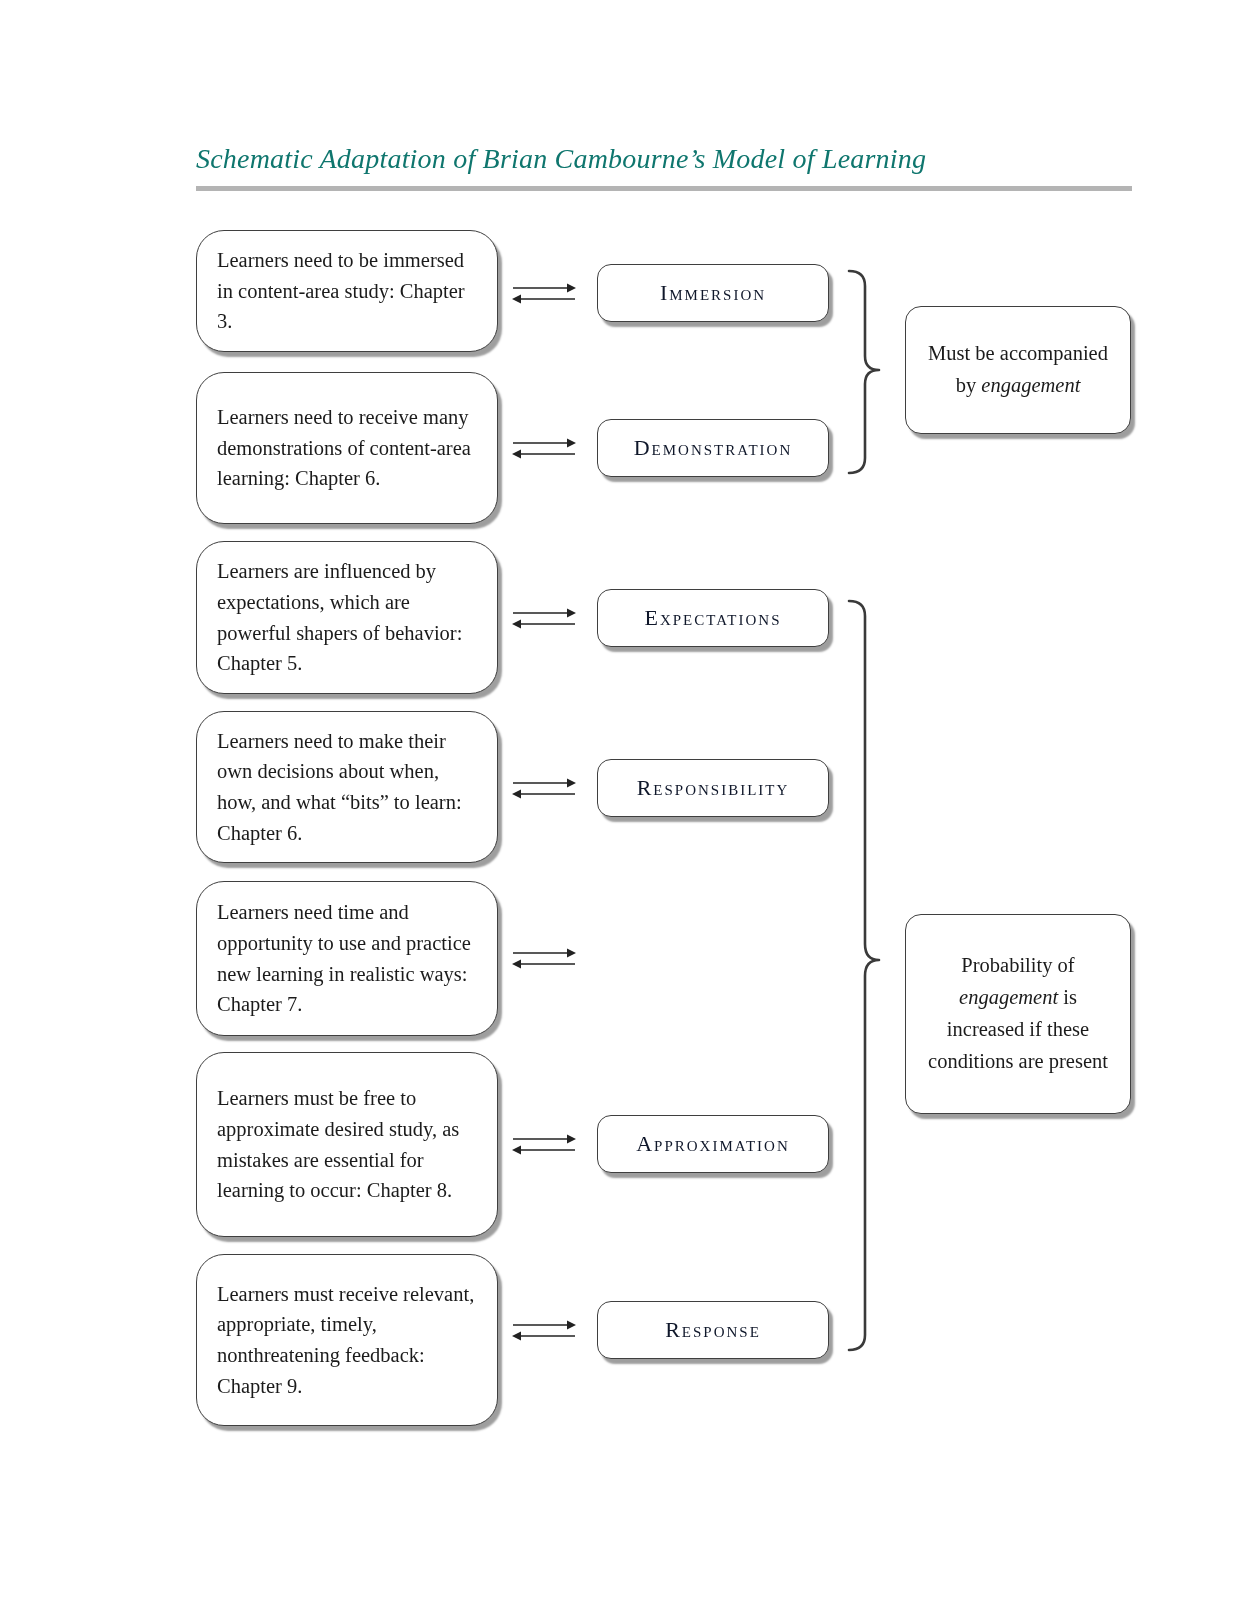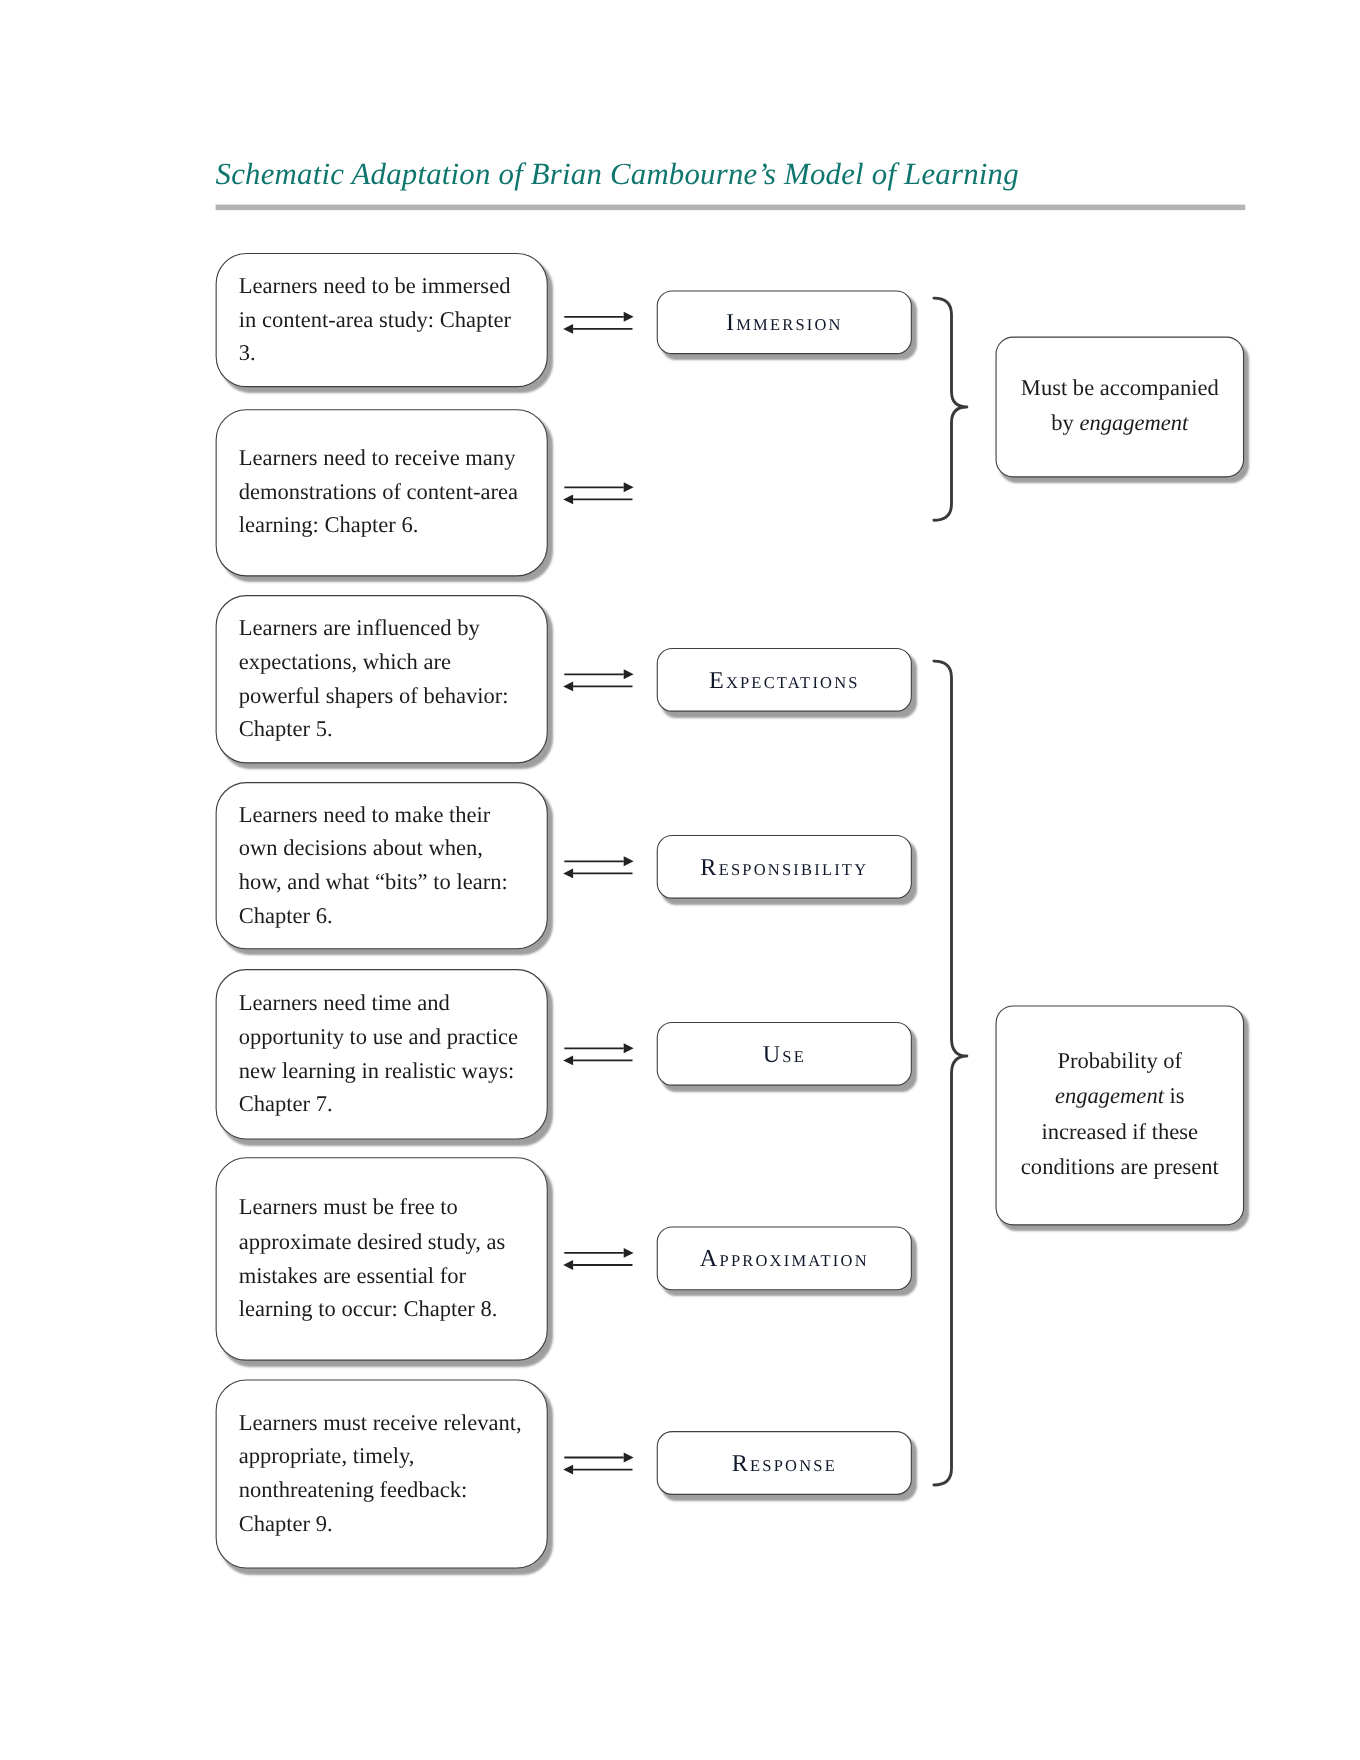--- a/index.html
+++ b/index.html
@@ -132,20 +132,23 @@
 
   <div class="desc-box" style="top:372px;height:152px;">
     <p>Learners need to receive many demonstrations of content-area learning: Chapter 6.</p>
   </div>
   <svg class="arrows" style="top:435px;" viewBox="0 0 66 26">
     <line class="arrow-line" x1="2" y1="8" x2="56" y2="8"></line>
     <polygon class="arrow-head" points="56,3.5 65,8 56,12.5"></polygon>
     <line class="arrow-line" x1="10" y1="19" x2="64" y2="19"></line>
     <polygon class="arrow-head" points="10,14.5 1,19 10,23.5"></polygon>
   </svg>
+  <div class="label-box" style="top:419px;">
+    <span>Demonstration</span>
+  </div>
 
   <div class="desc-box" style="top:541px;height:153px;">
     <p>Learners are influenced by expectations, which are powerful shapers of behavior: Chapter 5.</p>
   </div>
   <svg class="arrows" style="top:605px;" viewBox="0 0 66 26">
     <line class="arrow-line" x1="2" y1="8" x2="56" y2="8"></line>
     <polygon class="arrow-head" points="56,3.5 65,8 56,12.5"></polygon>
     <line class="arrow-line" x1="10" y1="19" x2="64" y2="19"></line>
     <polygon class="arrow-head" points="10,14.5 1,19 10,23.5"></polygon>
   </svg>
@@ -168,23 +171,20 @@
 
   <div class="desc-box" style="top:881px;height:155px;">
     <p>Learners need time and opportunity to use and practice new learning in realistic ways: Chapter 7.</p>
   </div>
   <svg class="arrows" style="top:945px;" viewBox="0 0 66 26">
     <line class="arrow-line" x1="2" y1="8" x2="56" y2="8"></line>
     <polygon class="arrow-head" points="56,3.5 65,8 56,12.5"></polygon>
     <line class="arrow-line" x1="10" y1="19" x2="64" y2="19"></line>
     <polygon class="arrow-head" points="10,14.5 1,19 10,23.5"></polygon>
   </svg>
-  <div class="label-box" style="top:929px;">
-    <span>Use</span>
-  </div>
 
   <div class="desc-box" style="top:1052px;height:185px;">
     <p>Learners must be free to approximate desired study, as mistakes are essential for learning to occur: Chapter 8.</p>
   </div>
   <svg class="arrows" style="top:1131px;" viewBox="0 0 66 26">
     <line class="arrow-line" x1="2" y1="8" x2="56" y2="8"></line>
     <polygon class="arrow-head" points="56,3.5 65,8 56,12.5"></polygon>
     <line class="arrow-line" x1="10" y1="19" x2="64" y2="19"></line>
     <polygon class="arrow-head" points="10,14.5 1,19 10,23.5"></polygon>
   </svg>

